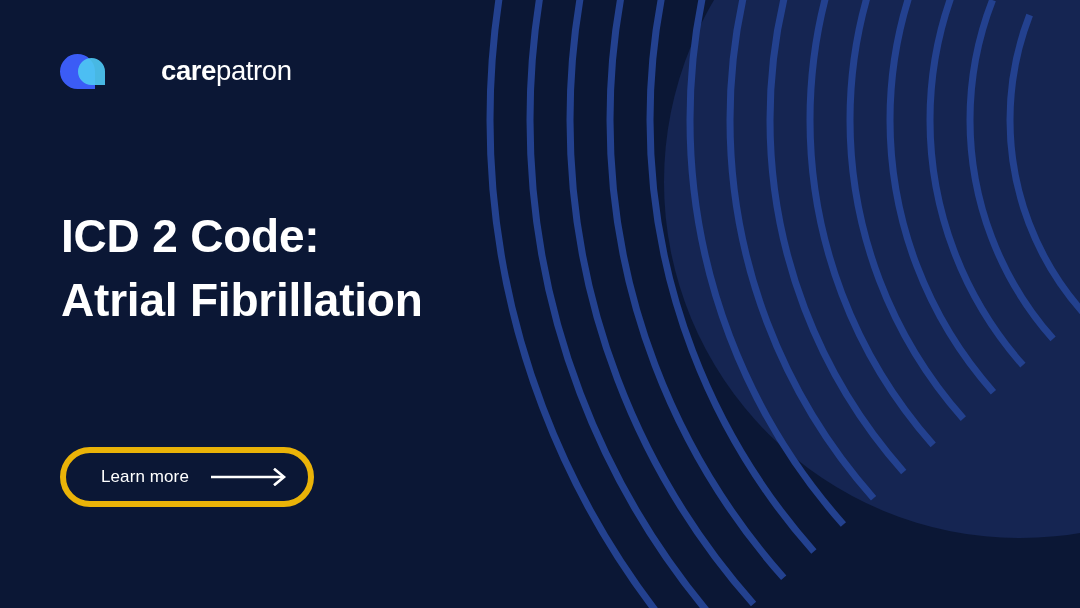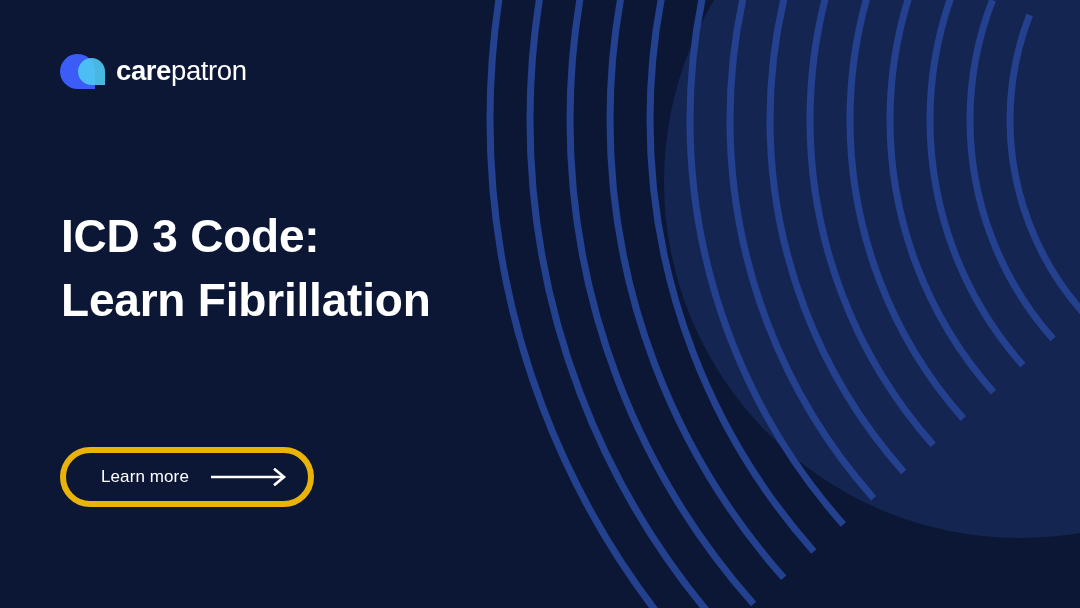--- a/index.html
+++ b/index.html
@@ -35,20 +35,21 @@
     height:42px;
   }
   #logo-mark { width:47px; height:39px; display:block; flex:0 0 auto; }
   #logo-text {
     font-size:27.5px;
     line-height:1;
     color:#ffffff;
     letter-spacing:-0.4px;
     white-space:nowrap;
     padding-bottom:1px;
+    margin-left:45px;
   }
   #logo-text .lt-bold { font-weight:700; }
   #logo-text .lt-light { font-weight:400; }
 
   
   #headline {
     position:absolute;
     left:61px; top:204px;
     width:600px;
   }
@@ -129,22 +130,22 @@
       <path fill="#3b5cf6" d="M2 19.5 A17.5 17.5 0 0 1 19.5 2 A17.5 17.5 0 0 1 37 19.5 L37 37 L19.5 37 A17.5 17.5 0 0 1 2 19.5 Z" transform="translate(-2,0)"></path>
 
       <path fill="#4ec7f2" opacity="0.92" d="M10 15.5 A13.5 13.5 0 0 1 23.5 2 A13.5 13.5 0 0 1 37 15.5 L37 29 L23.5 29 A13.5 13.5 0 0 1 10 15.5 Z" transform="translate(8,4)"></path>
     </svg>
     <div id="logo-text">
       <span class="lt-bold">care</span><span class="lt-light">patron</span>
     </div>
   </div>
 
   <div id="headline">
-    <span class="hl-line">ICD 3 Code:</span>
-    <span class="hl-line">Learn Fibrillation</span>
+    <span class="hl-line">ICD 2 Code:</span>
+    <span class="hl-line">Atrial Fibrillation</span>
   </div>
 
   <div id="cta-button">
     <span id="cta-label">Learn more</span>
     <svg id="cta-arrow" viewBox="0 0 78 18" width="78" height="18" xmlns="http://www.w3.org/2000/svg" aria-hidden="true">
       <path d="M0 9 H72" stroke="#ffffff" stroke-width="2.4" fill="none"></path>
       <path d="M64 1.5 L73 9 L64 16.5" stroke="#ffffff" stroke-width="2.6" fill="none" stroke-linecap="square" stroke-linejoin="miter"></path>
     </svg>
   </div>
 

